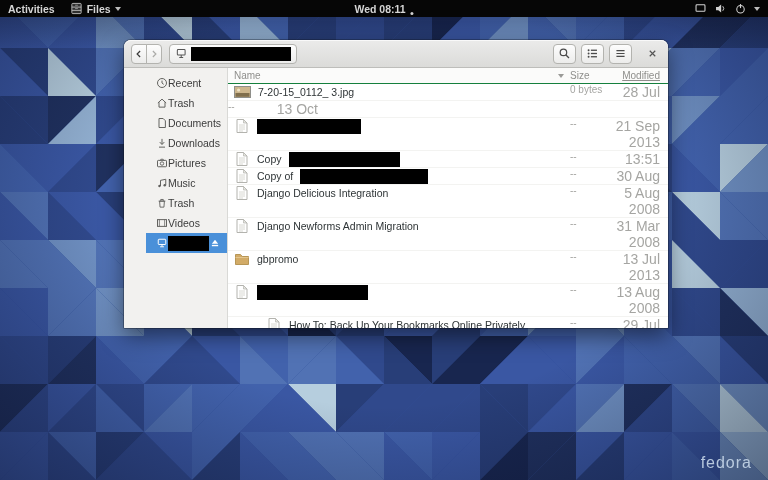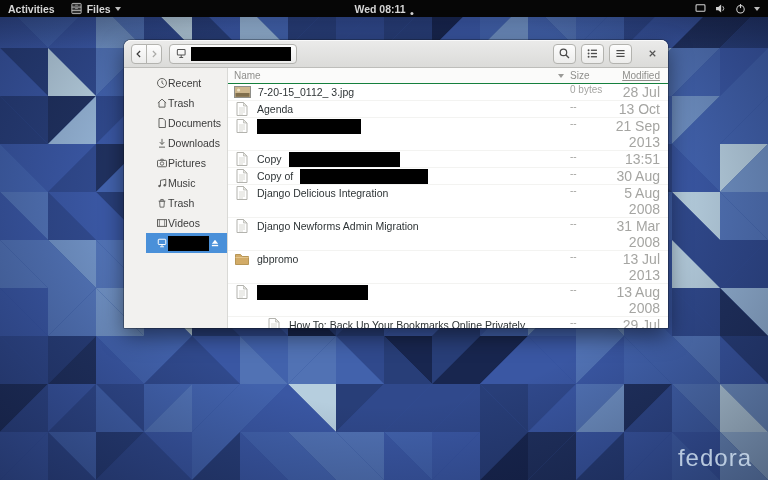--- a/index.html
+++ b/index.html
@@ -5,21 +5,21 @@
   * { margin:0; padding:0; box-sizing:border-box; }
   html,body { width:768px; height:480px; overflow:hidden; }
   body { font-family:"Liberation Sans", sans-serif; position:relative; background:#31509a; }
 
   
   #wallpaper { position:absolute; inset:0; width:768px; height:480px; }
   #vignette { position:absolute; inset:0; pointer-events:none;
     background:
       linear-gradient(rgba(0,0,12,.30), rgba(0,0,12,0) 10%),
       radial-gradient(ellipse at 50% 42%, rgba(0,0,0,0) 52%, rgba(5,9,28,.42) 100%); }
-  .brand { position:absolute; right:16px; bottom:8px; font-size:24px; font-weight:400;
+  .brand { position:absolute; right:16px; bottom:8px; font-size:16px; font-weight:400;
     letter-spacing:1px; color:rgba(203,219,236,.88); }
 
   
   .topbar { position:absolute; top:0; left:0; width:768px; height:17px; background:#060606;
     display:flex; align-items:center; color:#d6d6d6; font-size:10.5px; font-weight:700;
     padding:0 8px; z-index:50; }
   .tb-left { display:flex; align-items:flex-start; gap:15px; }
   .tb-item { display:flex; align-items:center; gap:4px; height:17px; cursor:default; }
   .tb-center { position:absolute; left:50%; transform:translateX(-50%);
     display:flex; align-items:flex-end; gap:5px; }
@@ -667,26 +667,20 @@
             <svg width="17" height="16" viewBox="0 0 17 16">
                 <use href="#i-img"></use>
               </svg>
             <span>7-20-15_0112_ 3.jpg</span>
           </div>
           <div class="cell-size">0 bytes</div>
           <div class="cell-mod">28 Jul</div>
         </div>
 
         <div class="row">
-          <div class="cell-name">
-            <svg width="16" height="16" viewBox="0 0 16 16">
-                <use href="#i-doc"></use>
-              </svg>
-            <span>Agenda</span>
-          </div>
           <div class="cell-size">--</div>
           <div class="cell-mod">13 Oct</div>
         </div>
 
         <div class="row">
           <div class="cell-name">
             <svg width="16" height="16" viewBox="0 0 16 16">
                 <use href="#i-doc"></use>
               </svg>
             <span class="redact w104 r-h15"></span>

